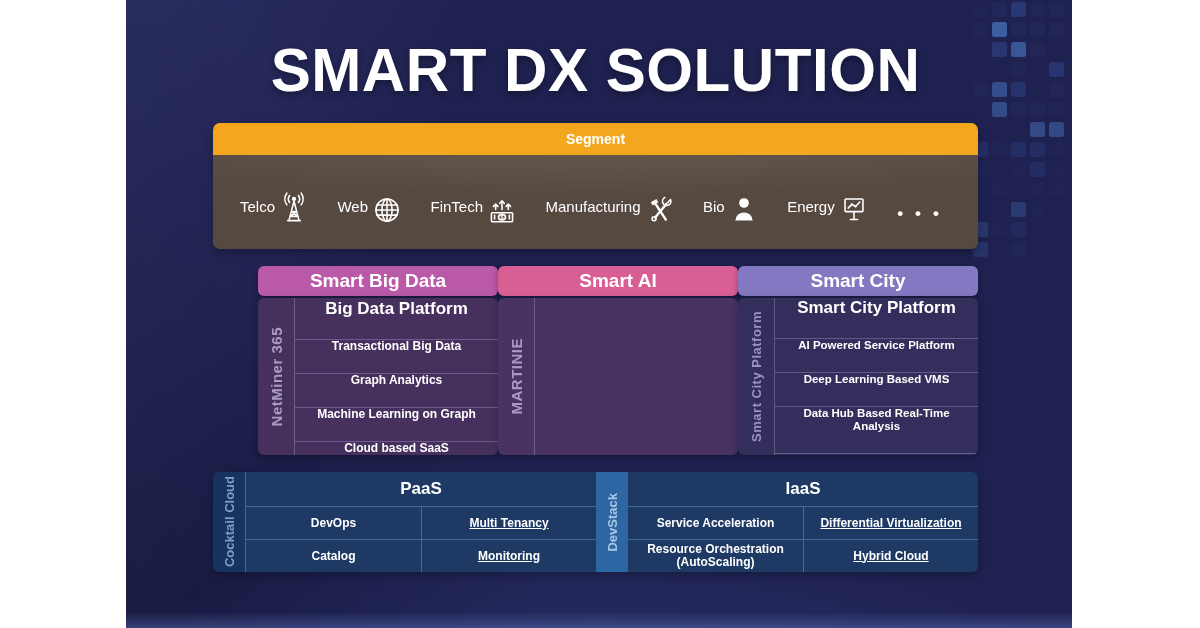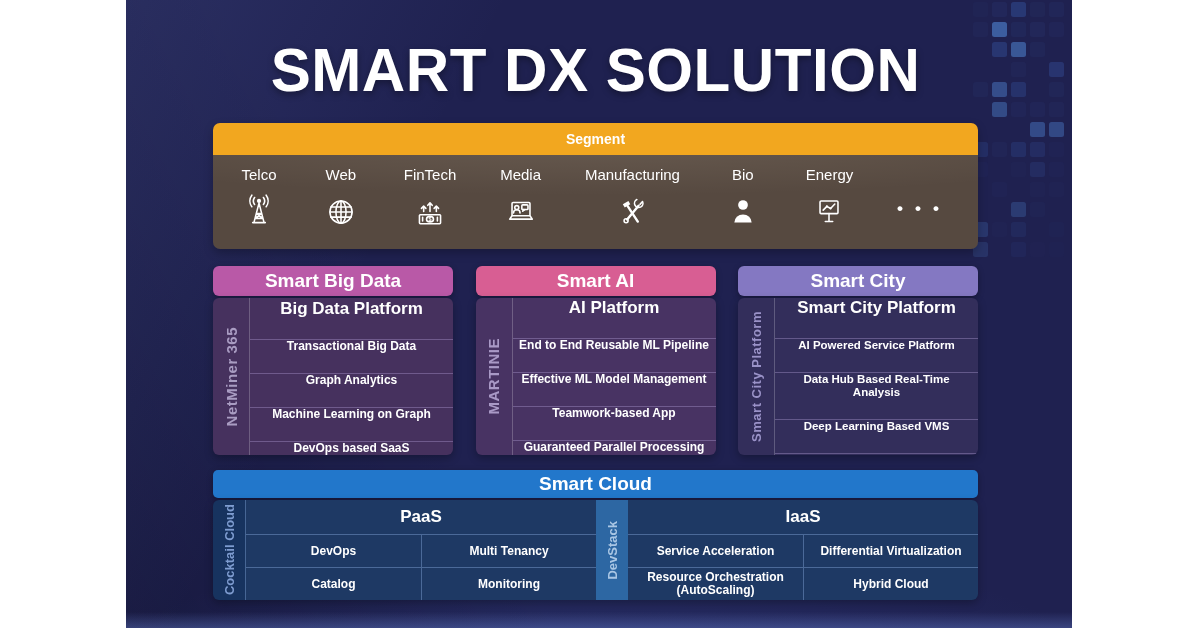--- a/index.html
+++ b/index.html
@@ -30,30 +30,30 @@
            transform:scaleX(.97); white-space:nowrap; text-shadow:0 3px 8px rgba(0,0,0,.35); }
 
   
   .segment { position:absolute; top:123px; left:0; width:765px; height:126px;
              border-radius:7px; overflow:hidden; box-shadow:0 4px 10px rgba(0,0,0,.25); }
   .seg-header { height:32px; background:var(--seg-hdr,#f2a71f); color:#fff; font-weight:bold;
                 font-size:14px; display:flex; align-items:center; justify-content:center; }
   .seg-body { height:94px; background:var(--seg-body,#564940); display:flex;
               justify-content:space-between; padding:0 27px;
               background-image:radial-gradient(130% 95% at 50% -12%, rgba(255,236,210,.10), rgba(255,255,255,0) 58%); }
-  .seg-item { display:flex; flex-direction:column; align-items:center; padding-top:9px; }
+  .seg-item { display:flex; flex-direction:row; align-items:center; padding-top:9px; }
   .seg-label { color:#fff; font-size:15px; height:21px; line-height:21px; }
   .seg-icon { margin-top:5px; height:42px; display:flex; align-items:center; justify-content:center; }
   .seg-icon svg { width:38px; height:38px; stroke:#fff; fill:none; stroke-width:1.5;
                   stroke-linecap:round; stroke-linejoin:round; }
   .seg-dots { margin-top:14px; color:#fff; font-size:17px; letter-spacing:12px; font-weight:bold; }
 
   
   .pillars { position:absolute; top:266px; left:0; width:765px; height:189px;
-             display:flex; justify-content:space-between; }
+             display:flex; justify-content:flex-end; }
   .pillar { width:240px; display:flex; flex-direction:column; }
   .p-hdr { height:30px; border-radius:6px; background:var(--hdr); color:#fff; font-weight:bold;
            font-size:19px; display:flex; align-items:center; justify-content:center;
            box-shadow:0 2px 6px rgba(0,0,0,.3); }
   .p-body { margin-top:2px; height:157px; border-radius:6px; background:var(--body);
             display:flex; overflow:hidden; box-shadow:0 3px 8px rgba(0,0,0,.28); }
   .p-side { width:37px; border-right:1px solid rgba(255,255,255,.22);
             display:flex; align-items:center; justify-content:center; }
   .p-side span { writing-mode:vertical-rl; transform:rotate(180deg); color:var(--side);
                  font-weight:bold; font-size:15px; letter-spacing:.5px; white-space:nowrap; }
@@ -78,21 +78,21 @@
   .c-side span, .c-div span { writing-mode:vertical-rl; transform:rotate(180deg);
             font-weight:bold; font-size:13px; white-space:nowrap; }
   .c-side span { color:var(--cside,#7e9cd0); }
   .c-block { width:350px; background:rgba(255,255,255,.03); display:grid;
              grid-template-rows:34px 33px 33px; grid-template-columns:1fr 1fr; }
   .c-block-hdr { grid-column:1/3; display:flex; align-items:center; justify-content:center;
                  color:#fff; font-weight:bold; font-size:17px; }
   .c-cell { display:flex; align-items:center; justify-content:center; text-align:center;
             color:#fff; font-weight:bold; font-size:12px; line-height:13px;
             border-top:1px solid rgba(130,165,215,.45); white-space:pre-line; }
-  .c-cell.col2 { border-left:1px solid rgba(130,165,215,.45); }
+  .c-cell.col2 { border-left:1px solid rgba(130,165,215,.45);text-decoration:underline; }
   .c-div { width:32px; background:var(--cdiv,#2d67a3); display:flex; align-items:center;
            justify-content:center; }
   .c-div span { color:var(--cdivtext,#a9c6e4); }
 </style>
 </head>
 <body>
 
 <div class="page">
   <div class="stage">
     <div class="mosaic" id="mosaic">
@@ -183,33 +183,20 @@
                 <ellipse cx="18" cy="25.7" rx="3.3" ry="2.6"></ellipse>
                 <path d="M11 24 v3.5 M25 24 v3.5"></path>
                 <path d="M12 18.5 V13.5 M9.9 15.5 L12 13.3 L14.1 15.5"></path>
                 <path d="M18 18.5 V10.5 M15.9 12.6 L18 10.3 L20.1 12.6"></path>
                 <path d="M24 18.5 V13.5 M21.9 15.5 L24 13.3 L26.1 15.5"></path>
                 <text x="18" y="27.5" font-size="5.2" text-anchor="middle" fill="#fff" stroke="none" font-weight="bold">$</text>
               </svg>
             </div>
           </div>
 
-          <div class="seg-item">
-            <div class="seg-label">Media</div>
-            <div class="seg-icon">
-              <svg viewBox="0 0 36 36">
-                <rect x="9.5" y="10" width="17" height="12.5" rx="1"></rect>
-                <path d="M9.5 22.5 L7.3 25.7 H28.7 L26.5 22.5"></path>
-                <circle cx="14" cy="14.8" r="1.9"></circle>
-                <path d="M10.9 19.9 a3.1 3.1 0 0 1 6.2 0"></path>
-                <rect x="18.8" y="12.2" width="5.8" height="4.4" rx="0.8"></rect>
-                <path d="M20.4 16.6 l-0.8 1.6 l2.1 -1.6"></path>
-              </svg>
-            </div>
-          </div>
 
           <div class="seg-item">
             <div class="seg-label">Manufacturing</div>
             <div class="seg-icon">
               <svg viewBox="0 0 36 36">
                 <path d="M9.3 11.6 l5.3 -3.1 l1.8 3.1 l-5.3 3.1 z" fill="#fff" stroke="none"></path>
                 <path d="M13.9 13.4 L23.5 28" stroke-width="2.3"></path>
                 <path d="M28 9 a4 4 0 1 1 -5.4 -1.9 M28 9 l-2.4 2.7"></path>
                 <path d="M24.2 13 L13.4 26.1" stroke-width="2.3"></path>
                 <circle cx="12.4" cy="27.3" r="1.9"></circle>
@@ -254,61 +241,53 @@
           <div class="p-hdr">Smart Big Data</div>
           <div class="p-body">
             <div class="p-side">
               <span>NetMiner 365</span>
             </div>
             <div class="p-main">
               <div class="p-platform">Big Data Platform</div>
               <div class="p-item">Transactional Big Data</div>
               <div class="p-item">Graph Analytics</div>
               <div class="p-item">Machine Learning on Graph</div>
-              <div class="p-item">DevOps based SaaS</div>
+              <div class="p-item">Cloud based SaaS</div>
             </div>
           </div>
         </div>
 
         <div class="pillar" data-pillar="1" style="--hdr: #d85e93; --body: #483363; --side: #a999c6;">
           <div class="p-hdr">Smart AI</div>
           <div class="p-body">
             <div class="p-side">
               <span>MARTINIE</span>
             </div>
-            <div class="p-main">
-              <div class="p-platform">AI Platform</div>
-              <div class="p-item">End to End Reusable ML Pipeline</div>
-              <div class="p-item">Effective ML Model Management</div>
-              <div class="p-item">Teamwork-based App</div>
-              <div class="p-item">Guaranteed Parallel Processing and Scalability</div>
-            </div>
           </div>
         </div>
 
         <div class="pillar" data-pillar="2" style="--hdr: #8478c2; --body: #332e5b; --side: #9a92c8;">
           <div class="p-hdr">Smart City</div>
           <div class="p-body">
             <div class="p-side">
               <span>Smart City Platform</span>
             </div>
             <div class="p-main">
               <div class="p-platform">Smart City Platform</div>
               <div class="p-item">AI Powered Service Platform</div>
+              <div class="p-item">Deep Learning Based VMS</div>
               <div class="p-item">Data Hub Based Real-Time Analysis</div>
-              <div class="p-item">Deep Learning Based VMS</div>
               <div class="p-item">Digital Twin Based FMS</div>
             </div>
           </div>
         </div>
 
       </section>
 
       <section class="cloud" id="cloud" style="--chdr: #2277cb; --cbody: #17335f; --cdiv: #2d67a3; --cside: #7e9cd0; --cdivtext: #a9c6e4;">
-        <div class="c-hdr">Smart Cloud</div>
         <div class="c-body">
           <div class="c-side">
             <span>Cocktail Cloud</span>
           </div>
           <div class="c-block">
             <div class="c-block-hdr">PaaS</div>
             <div class="c-cell">DevOps</div>
             <div class="c-cell col2">Multi Tenancy</div>
             <div class="c-cell">Catalog</div>
             <div class="c-cell col2">Monitoring</div>

